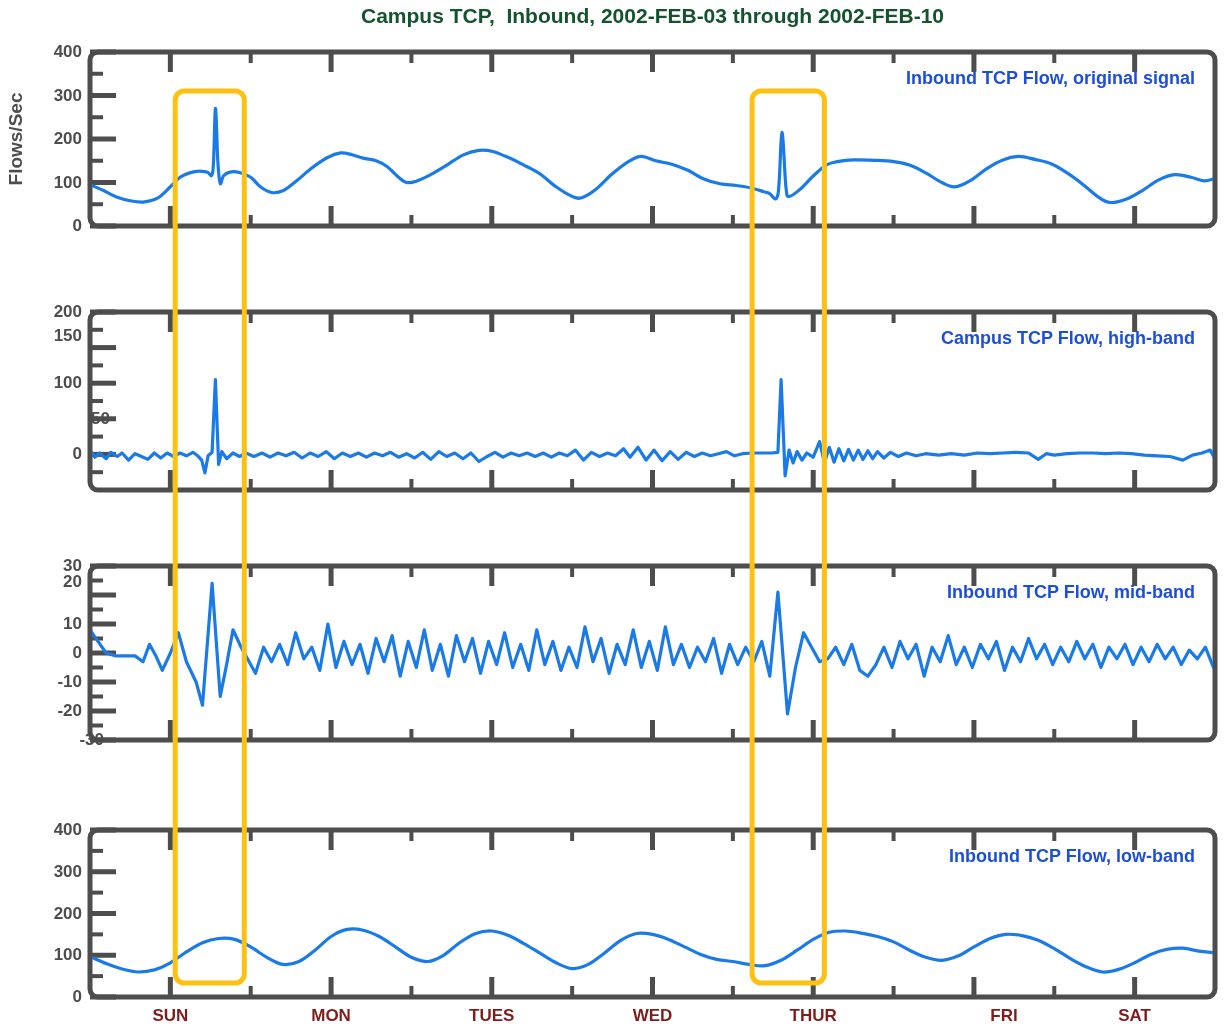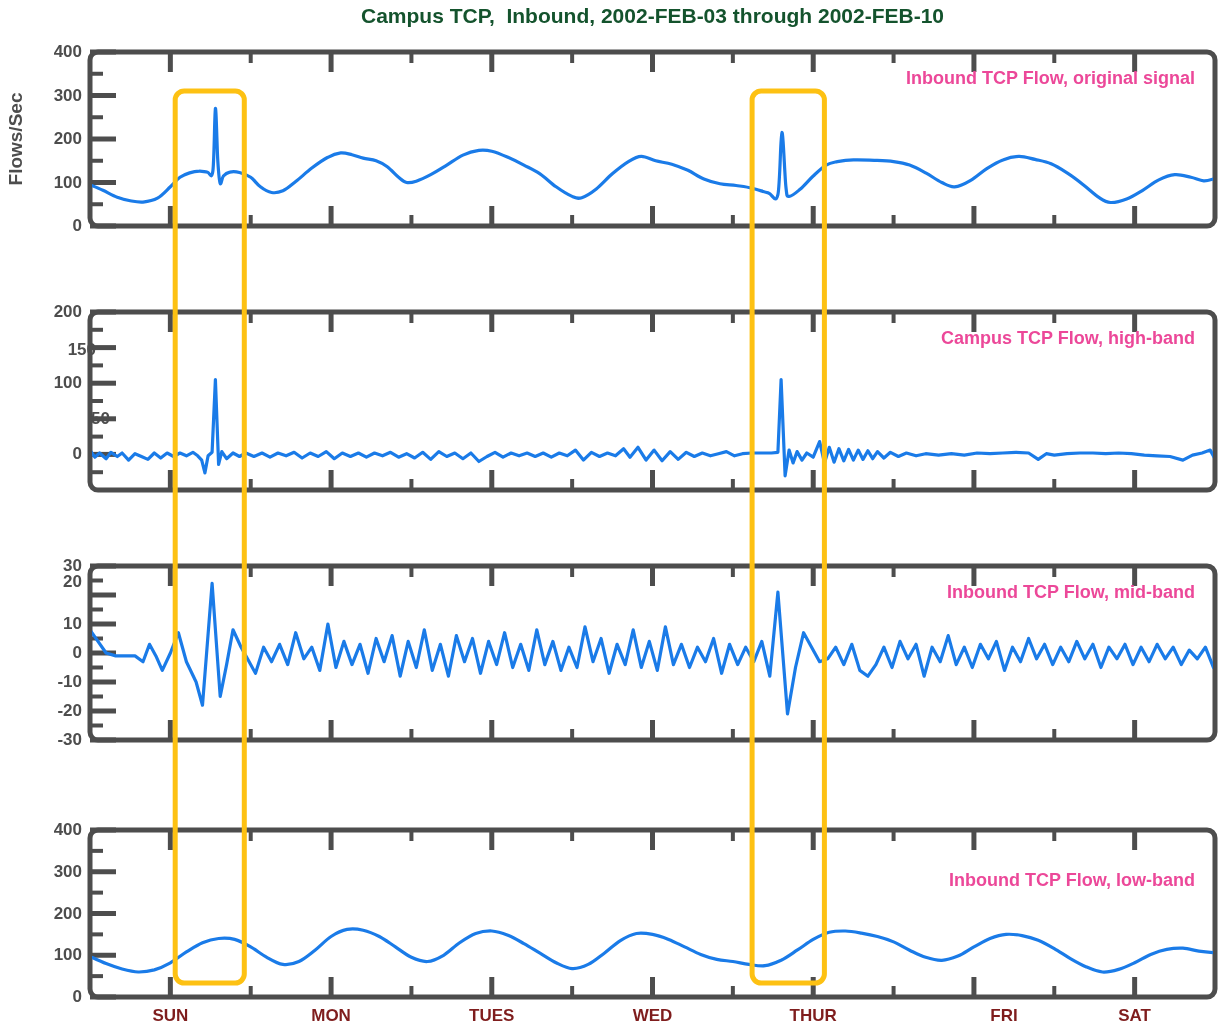--- a/index.html
+++ b/index.html
@@ -10,21 +10,21 @@
   .chart-title{
     position:absolute;left:90px;top:4px;width:1125px;text-align:center;
     font-size:21px;font-weight:bold;white-space:pre;color:#14532d;
   }
   .ylabel{
     position:absolute;left:-62px;top:126px;width:160px;height:26px;
     transform:rotate(-90deg);text-align:center;font-size:19px;font-weight:bold;color:#4d4d4d;
   }
   .ptitle{
     position:absolute;left:90px;width:1105px;text-align:right;
-    font-size:18px;font-weight:bold;color:#ec4899;
+    font-size:18px;font-weight:bold;color:#1d4ed8;
   }
   .ytick{
     position:absolute;left:0px;width:82px;text-align:right;
     font-size:17px;font-weight:bold;line-height:22px;color:#4d4d4d;
   }
   .daylab{
     position:absolute;width:100px;text-align:center;top:1005px;
     font-size:17px;font-weight:bold;line-height:22px;color:#7f1d1d;
   }
   svg{position:absolute;left:0;top:0;}
@@ -204,34 +204,34 @@
       <line x1="1054.2857142857142" y1="830" x2="1054.2857142857142" y2="841" stroke="#4d4d4d" stroke-width="4"></line>
       <line x1="1054.2857142857142" y1="986" x2="1054.2857142857142" y2="997" stroke="#4d4d4d" stroke-width="4"></line>
       <path d="M90.0 956.5C92.7 957.7 100.7 961.5 106.1 963.6C111.4 965.7 116.8 967.6 122.1 969.0C127.5 970.4 132.9 971.8 138.2 972.0C143.6 972.1 148.9 971.4 154.3 969.9C159.6 968.3 165.0 965.8 170.4 962.8C175.7 959.8 181.1 955.3 186.4 951.9C191.8 948.6 197.1 945.0 202.5 942.7C207.9 940.5 213.2 939.1 218.6 938.5C223.9 938.0 229.3 938.0 234.6 939.4C240.0 940.8 245.4 943.9 250.7 946.9C256.1 949.9 261.4 954.4 266.8 957.3C272.1 960.3 277.5 963.7 282.9 964.4C288.2 965.1 293.6 963.9 298.9 961.5C304.3 959.1 309.6 954.4 315.0 950.2C320.4 946.1 325.7 939.9 331.1 936.5C336.4 933.0 341.8 930.4 347.1 929.4C352.5 928.3 357.9 929.0 363.2 930.2C368.6 931.4 373.9 933.7 379.3 936.5C384.6 939.2 390.0 943.4 395.4 946.9C400.7 950.4 406.1 954.9 411.4 957.3C416.8 959.8 422.1 961.9 427.5 961.5C432.9 961.2 438.2 958.4 443.6 955.3C448.9 952.1 454.3 946.3 459.6 942.7C465.0 939.1 470.4 935.5 475.7 933.5C481.1 931.6 486.4 930.8 491.8 931.0C497.1 931.3 502.5 933.1 507.9 935.2C513.2 937.3 518.6 940.6 523.9 943.6C529.3 946.6 534.6 950.0 540.0 953.2C545.4 956.4 550.7 960.2 556.1 962.8C561.4 965.3 566.8 968.3 572.1 968.6C577.5 968.9 582.9 967.0 588.2 964.4C593.6 961.9 598.9 957.1 604.3 953.2C609.6 949.2 615.0 943.9 620.4 940.6C625.7 937.4 631.1 934.6 636.4 933.5C641.8 932.5 647.1 933.4 652.5 934.4C657.9 935.3 663.2 937.3 668.6 939.4C673.9 941.5 679.3 944.4 684.6 946.9C690.0 949.4 695.4 952.3 700.7 954.4C706.1 956.5 711.4 958.2 716.8 959.4C722.1 960.6 727.5 960.7 732.9 961.5C738.2 962.3 743.6 963.7 748.9 964.4C754.3 965.1 759.6 966.4 765.0 965.7C770.4 965.0 775.7 962.8 781.1 960.3C786.4 957.7 791.8 953.7 797.1 950.2C802.5 946.8 807.9 942.4 813.2 939.4C818.6 936.4 823.9 933.7 829.3 932.3C834.6 930.9 840.0 930.9 845.4 931.0C850.7 931.2 856.1 932.2 861.4 933.1C866.8 934.0 872.1 935.0 877.5 936.5C882.9 937.9 888.2 939.6 893.6 941.9C898.9 944.2 904.3 947.7 909.6 950.2C915.0 952.8 920.4 955.7 925.7 957.3C931.1 959.0 936.4 960.5 941.8 960.3C947.1 960.1 952.5 958.3 957.9 956.1C963.2 953.9 968.6 949.8 973.9 946.9C979.3 944.0 984.6 940.6 990.0 938.5C995.4 936.5 1000.7 934.9 1006.1 934.4C1011.4 933.9 1016.8 934.7 1022.1 935.6C1027.5 936.6 1032.9 938.1 1038.2 940.2C1043.6 942.4 1048.9 945.5 1054.3 948.6C1059.6 951.6 1065.0 955.5 1070.4 958.6C1075.7 961.7 1081.1 964.7 1086.4 966.9C1091.8 969.2 1097.1 971.5 1102.5 972.0C1107.9 972.4 1113.2 971.0 1118.6 969.4C1123.9 967.9 1129.3 965.3 1134.6 962.8C1140.0 960.3 1145.4 956.6 1150.7 954.4C1156.1 952.2 1161.4 950.4 1166.8 949.4C1172.1 948.4 1177.5 947.9 1182.9 948.2C1188.2 948.4 1193.6 950.3 1198.9 951.1C1204.3 951.8 1212.3 952.5 1215.0 952.7" fill="none" stroke="#1a7be8" stroke-width="3.2" stroke-linejoin="round" stroke-linecap="round" clip-path="url(#clip3)"></path>
       <rect x="175.2" y="91" width="69.1" height="892" rx="9" fill="none" stroke="#fdc113" stroke-width="5"></rect>
       <rect x="752.1" y="91" width="72.3" height="892" rx="9" fill="none" stroke="#fdc113" stroke-width="5"></rect>
     </svg>
 
   <div class="ptitle" id="pt0" style="top: 68px;">Inbound TCP Flow, original signal</div>
   <div class="ptitle" id="pt1" style="top: 328px;">Campus TCP Flow, high-band</div>
   <div class="ptitle" id="pt2" style="top: 582px;">Inbound TCP Flow, mid-band</div>
-  <div class="ptitle" id="pt3" style="top: 870px;">Inbound TCP Flow, low-band</div>
+  <div class="ptitle" id="pt3" style="top: 846px;">Inbound TCP Flow, low-band</div>
 
   <div id="labels">
       <div class="ytick" style="top: 215px;">0</div>
       <div class="ytick" style="top: 171.5px;">100</div>
       <div class="ytick" style="top: 128px;">200</div>
       <div class="ytick" style="top: 84.5px;">300</div>
       <div class="ytick" style="top: 41px;">400</div>
       <div class="ytick" style="top: 443.4px;">0</div>
       <div class="ytick" style="top: 407.8px; padding-left: 28px;">50</div>
       <div class="ytick" style="top: 372.2px;">100</div>
-      <div class="ytick" style="top: 339px; margin-left: 14px;">150</div>
+      <div class="ytick" style="top: 325px;">150</div>
       <div class="ytick" style="top: 301px;">200</div>
-      <div class="ytick" style="top: 729px;">-30</div>
+      <div class="ytick" style="top: 729px; padding-left: 22px;">-30</div>
       <div class="ytick" style="top: 700px;">-20</div>
       <div class="ytick" style="top: 671px;">-10</div>
       <div class="ytick" style="top: 642px;">0</div>
       <div class="ytick" style="top: 613px;">10</div>
       <div class="ytick" style="top: 571px;">20</div>
       <div class="ytick" style="top: 555px;">30</div>
       <div class="ytick" style="top: 986px;">0</div>
       <div class="ytick" style="top: 944.25px;">100</div>
       <div class="ytick" style="top: 902.5px;">200</div>
       <div class="ytick" style="top: 860.75px;">300</div>

